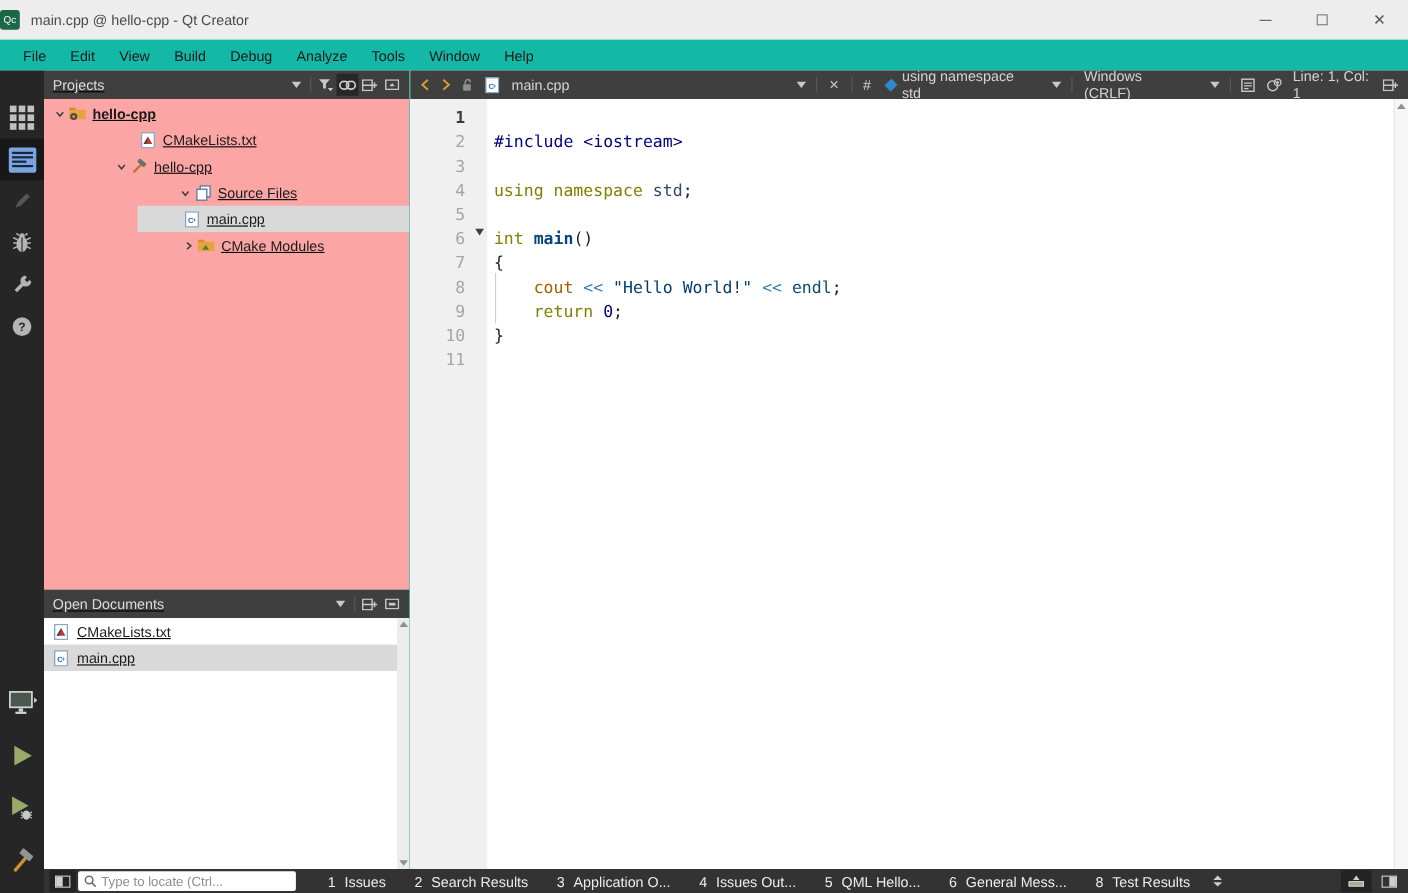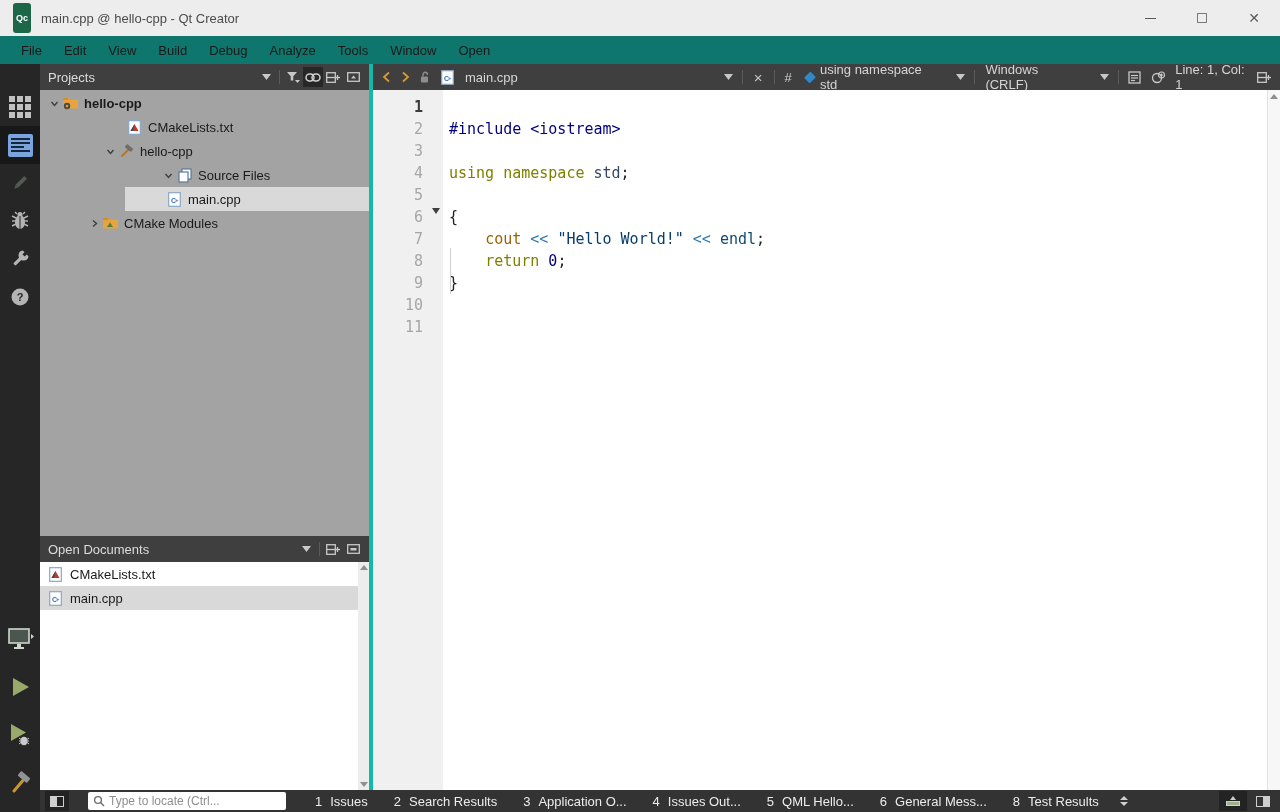--- a/index.html
+++ b/index.html
@@ -2,59 +2,59 @@
 <html><head>
 <meta charset="utf-8">
 <style>
   * { margin:0; padding:0; box-sizing:border-box; }
   html,body { width:1280px; height:812px; overflow:hidden; }
   body { font-family:"Liberation Sans", sans-serif; }
   .window { position:relative; width:1280px; height:812px; background:#fff; }
 
   
   .titlebar { height:36px; background:#ededed; display:flex; align-items:center; }
-  .qc-logo { width:18px; height:30px; margin-left:13px; border-radius:3px; background:#1d6647;
-             color:#fff; font-size:9px; font-weight:bold; display:flex; align-items:center; justify-content:center; }
+  .qc-logo { width:18px; height:18px; border-radius:3px; background:#1d6647;
+             color:#fff; font-size:9px; font-weight:normal; display:flex; align-items:center; justify-content:center; }
   .win-title { margin-left:10px; font-size:13px; color:#4b4b4b; }
   .win-controls { margin-left:auto; display:flex; height:100%; }
   .win-btn { width:52px; height:100%; display:flex; align-items:center; justify-content:center; color:#5a5a5a; }
   .glyph-min { width:11px; height:1px; background:#5a5a5a; }
   .glyph-max { width:10px; height:10px; border:1px solid #7a7a7a; }
   .glyph-close { font-size:14px; color:#5a5a5a; }
 
   
-  .menubar { height:28px; background:#0f766e; display:flex; align-items:center; padding-left:10px; }
+  .menubar { height:28px; background:#14b8a6; display:flex; align-items:center; padding-left:10px; }
   .menu-item { padding:4px 11px; font-size:13px; color:#191919; }
 
   
   .body-row { display:flex; height:748px; }
   .mode-sidebar { width:40px; background:#262626; display:flex; flex-direction:column; }
   .mode-top { display:flex; flex-direction:column; align-items:center; padding-top:24px; }
   .mode-slot { width:40px; height:38px; display:flex; align-items:center; justify-content:center; }
   .mode-slot.selected { background:#181818; }
   .edit-icon-box { width:25px; height:23px; background:#7ba3dd; border-radius:2px; display:flex; flex-direction:column; justify-content:center; gap:2px; padding:0 3px; }
   .edit-icon-box i { display:block; height:2px; background:#16273c; }
   .edit-icon-box i:nth-child(3){ width:70%; }
   .grid9 { display:grid; grid-template-columns:repeat(3,6px); grid-template-rows:repeat(3,6px); gap:2px; }
   .grid9 i { background:#c0c0c0; }
   .mode-bottom { margin-top:auto; display:flex; flex-direction:column; align-items:center; gap:10px; padding-bottom:10px; }
   .dim { opacity:.45; }
 
   .right-col { display:flex; flex-direction:column; width:1240px; }
   .content-row { display:flex; height:726px; }
 
   
-  .left-panels { width:333px; display:flex; flex-direction:column; border-right:4px solid #14b8a6; }
+  .left-panels { width:333px; display:flex; flex-direction:column; border-right:1px solid #14b8a6;text-decoration:underline; }
   .panel-header { height:26px; background:#3f3f3f; display:flex; align-items:center; padding:0 6px 0 8px; flex:none; }
   .panel-title { color:#dcdcdc; font-size:13px; margin-right:auto; }
   .hdr-btn { display:flex; align-items:center; justify-content:center; width:20px; height:20px; }
   .hdr-btn.pressed { background:#272727; }
   .hdr-sep { width:1px; height:14px; background:#5a5a5a; margin:0 3px; }
 
-  .tree { background:#a3a3a3; flex:1; overflow:hidden; padding-top:1px; }
+  .tree { background:#fca5a5; flex:1; overflow:hidden; padding-top:1px; }
   .tree-row { height:24px; display:flex; align-items:center; font-size:13px; color:#1a1a1a; }
   .tree-row .chev { width:16px; display:flex; justify-content:center; flex:none; }
   .tree-row .ticon { width:17px; display:flex; justify-content:center; margin-right:5px; flex:none; }
   .bold { font-weight:bold; }
   .row-sel { background:#d9d9d9; }
 
   .od-list { background:#fff; height:228px; position:relative; }
   .od-row { height:24px; display:flex; align-items:center; padding-left:7px; font-size:13px; color:#1a1a1a; width:322px; }
   .od-row .ticon { width:17px; display:flex; justify-content:center; margin-right:6px; }
   .od-scroll { position:absolute; right:0; top:0; width:11px; height:228px; background:#ededed; display:flex; flex-direction:column; justify-content:space-between; align-items:center; padding:3px 0; }
@@ -89,21 +89,21 @@
   .tk-glob{color:#a06000} .tk-op{color:#2f7cb4} .tk-str{color:#053d6e} .tk-fn2{color:#0c4a6e}
   .tk-num{color:#000080} .tk-pun{color:#222} .tk-pl{color:#111}
   .ed-scroll { width:13px; background:#f7f7f7; border-left:1px solid #e3e3e3; display:flex; justify-content:center; padding-top:4px; flex:none; }
 
   
   .bottom-bar { height:22px; background:#333333; display:flex; align-items:center; }
   .bb-toggle { width:24px; height:20px; margin-left:5px; background:#232323; display:flex; align-items:center; justify-content:center; }
   .half-rect { width:14px; height:11px; border:1px solid #cfcfcf; position:relative; }
   .half-rect.left::after { content:""; position:absolute; left:0; top:0; width:6px; height:9px; background:#cfcfcf; }
   .half-rect.right::after { content:""; position:absolute; right:0; top:0; width:6px; height:9px; background:#cfcfcf; }
-  .locator { width:198px; height:18px; background:#fff; border-radius:2px; margin-left:19px; display:flex; align-items:center; padding:0 5px; }
+  .locator { width:198px; height:18px; background:#fff; border-radius:2px; margin-left:2px; display:flex; align-items:center; padding:0 5px; }
   .locator input { border:none; outline:none; width:160px; font-size:12px; color:#333; font-family:"Liberation Sans",sans-serif; background:transparent; }
   .locator input::placeholder { color:#8f8f8f; }
   .panes { display:flex; align-items:center; margin-left:16px; gap:0; }
   .pane-btn { display:flex; align-items:center; padding:0 13px; height:22px; font-size:13px; color:#ececec; }
   .pane-btn .num { margin-right:8px; }
   .updown { display:flex; flex-direction:column; gap:2px; margin-left:8px; }
   .updown i { width:0; height:0; border-left:4px solid transparent; border-right:4px solid transparent; }
   .updown .u { border-bottom:4px solid #cfcfcf; }
   .updown .d { border-top:4px solid #cfcfcf; }
   .bb-right { margin-left:auto; display:flex; align-items:center; gap:9px; padding-right:10px; }
@@ -136,21 +136,21 @@
 
   <div class="menubar">
     <span class="menu-item">File</span>
     <span class="menu-item">Edit</span>
     <span class="menu-item">View</span>
     <span class="menu-item">Build</span>
     <span class="menu-item">Debug</span>
     <span class="menu-item">Analyze</span>
     <span class="menu-item">Tools</span>
     <span class="menu-item">Window</span>
-    <span class="menu-item">Open</span>
+    <span class="menu-item">Help</span>
   </div>
 
   <div class="body-row">
 
     <div class="mode-sidebar">
       <div class="mode-top">
         <div class="mode-slot">
           <span class="grid9">
               <i></i>
               <i></i>
@@ -353,21 +353,21 @@
             <div class="tree-row row-sel" style="margin-left:85px; padding-left:41px; width:248px;">
               <span class="ticon">
                 <svg width="13" height="15" viewBox="0 0 13 15">
                     <rect x="0.7" y="0.7" width="11.6" height="13.6" fill="#fff" stroke="#8aa6c4" stroke-width="1.2"></rect>
                     <text x="3" y="11" font-size="7" font-weight="bold" fill="#2f6db3" font-family="Liberation Sans, sans-serif">C</text>
                     <text x="7.2" y="10" font-size="5.5" font-weight="bold" fill="#2f6db3" font-family="Liberation Sans, sans-serif">+</text>
                   </svg>
               </span>
               <span>main.cpp</span>
             </div>
-            <div class="tree-row" style="padding-left:46px;">
+            <div class="tree-row" style="padding-left:46px;justify-content:center;">
               <span class="chev">
                   <svg width="9" height="9" viewBox="0 0 9 9">
                     <polyline points="3,1.5 6.5,4.5 3,7.5" fill="none" stroke="#3f3f3f" stroke-width="1.4"></polyline>
                   </svg>
                 </span>
               <span class="ticon">
                 <svg width="17" height="14" viewBox="0 0 17 14">
                     <path d="M1,3 L1,12.5 L16,12.5 L16,3.8 L7.5,3.8 L6.3,2 L1,2 Z" fill="#e8a33d"></path>
                     <rect x="1" y="2" width="5.5" height="2" fill="#d18f2c"></rect>
                     <polygon points="5,11 11,11 8,6.5" fill="#4e7d3a"></polygon>
@@ -524,20 +524,21 @@
               <div class="gut-num">11</div>
               <span class="fold-marker"></span>
             </div>
             <div class="code">
               <div class="indent-guide"></div>
               <div class="ed-line"></div>
               <div class="ed-line"><span class="tk-pre">#include &lt;iostream&gt;</span></div>
               <div class="ed-line"></div>
               <div class="ed-line"><span class="tk-kw">using namespace</span><span class="tk-pl"> </span><span class="tk-ns">std</span><span class="tk-pun">;</span></div>
               <div class="ed-line"></div>
+              <div class="ed-line"><span class="tk-kw">int</span><span class="tk-pl"> </span><span class="tk-fn">main</span><span class="tk-pun">()</span></div>
               <div class="ed-line"><span class="tk-pun">{</span></div>
               <div class="ed-line"><span class="tk-pl">    </span><span class="tk-glob">cout</span><span class="tk-pl"> </span><span class="tk-op">&lt;&lt;</span><span class="tk-pl"> </span><span class="tk-str">"Hello World!"</span><span class="tk-pl"> </span><span class="tk-op">&lt;&lt;</span><span class="tk-pl"> </span><span class="tk-fn2">endl</span><span class="tk-pun">;</span></div>
               <div class="ed-line"><span class="tk-pl">    </span><span class="tk-kw">return</span><span class="tk-pl"> </span><span class="tk-num">0</span><span class="tk-pun">;</span></div>
               <div class="ed-line"><span class="tk-pun">}</span></div>
               <div class="ed-line"></div>
             </div>
             <div class="ed-scroll">
               <span class="tri-up"></span>
             </div>
           </div>

